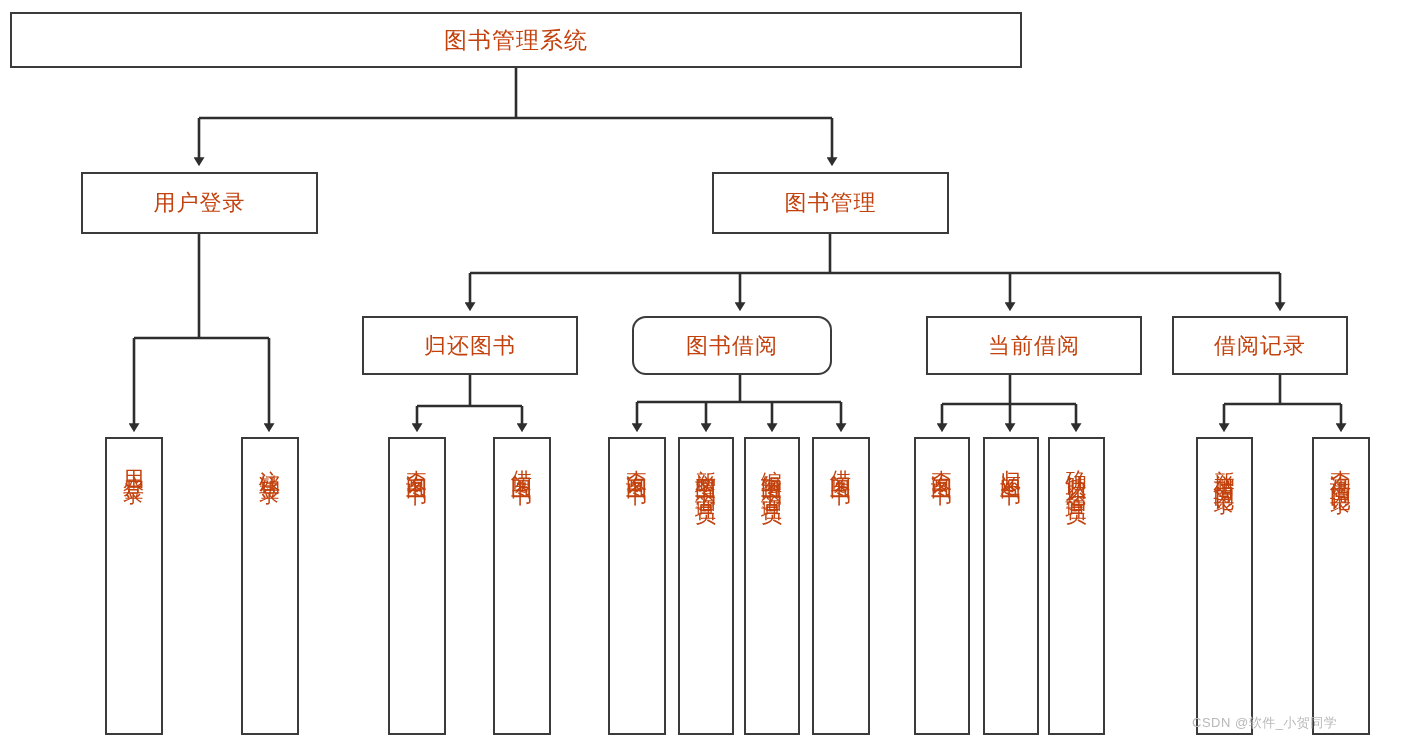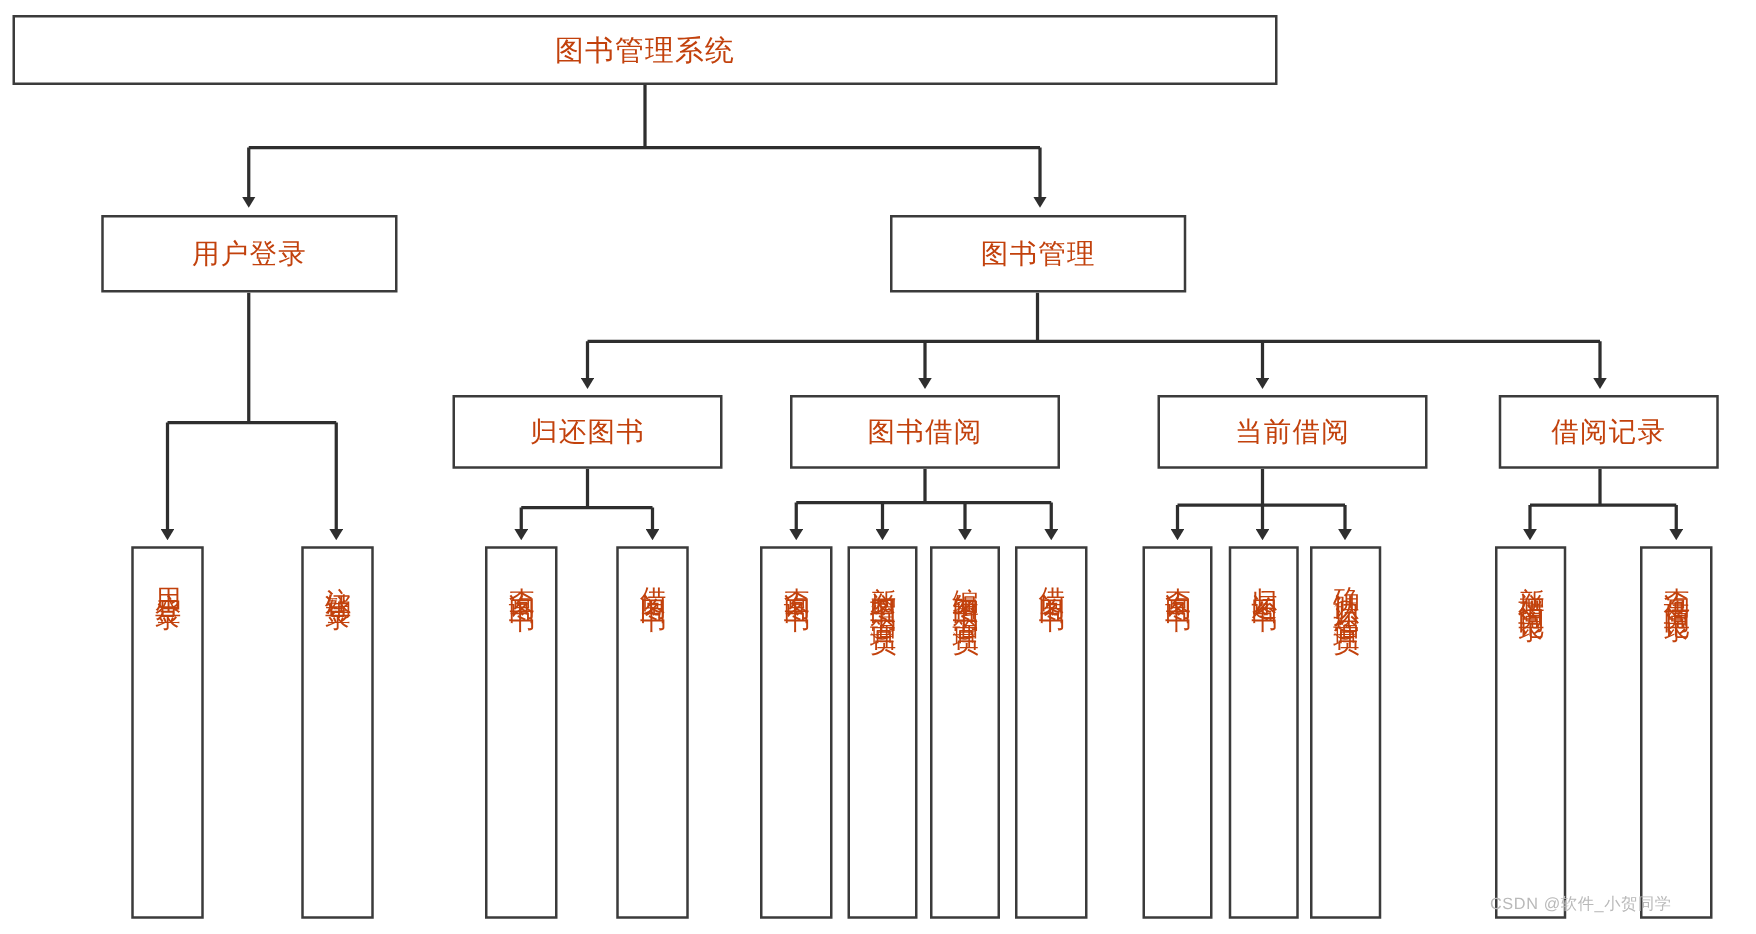--- a/index.html
+++ b/index.html
@@ -129,29 +129,29 @@
   </div>
 
   <div class="node h" style="left:712px; top:172px; width:237px; height:62px;">
     <span>图书管理</span>
   </div>
 
   <div class="node h" style="left:362px; top:316px; width:216px; height:59px;">
     <span>归还图书</span>
   </div>
 
-  <div class="node h" style="left:632px; top:316px; width:216px; height:59px;">
+  <div class="node h" style="left:632px; top:316px; width:200px; height:59px;border-radius:14px;">
     <span>图书借阅</span>
   </div>
 
   <div class="node h" style="left:926px; top:316px; width:216px; height:59px;">
     <span>当前借阅</span>
   </div>
 
-  <div class="node h" style="left:1172px; top:316px; width:176px; height:59px;margin-left:27px;">
+  <div class="node h" style="left:1172px; top:316px; width:176px; height:59px;">
     <span>借阅记录</span>
   </div>
 
   <div class="node v" style="left:105px; top:437px; width:58px; height:298px;">
     <span class="vtext">用户登录</span>
   </div>
 
   <div class="node v" style="left:241px; top:437px; width:58px; height:298px;">
     <span class="vtext">注销登录</span>
   </div>

